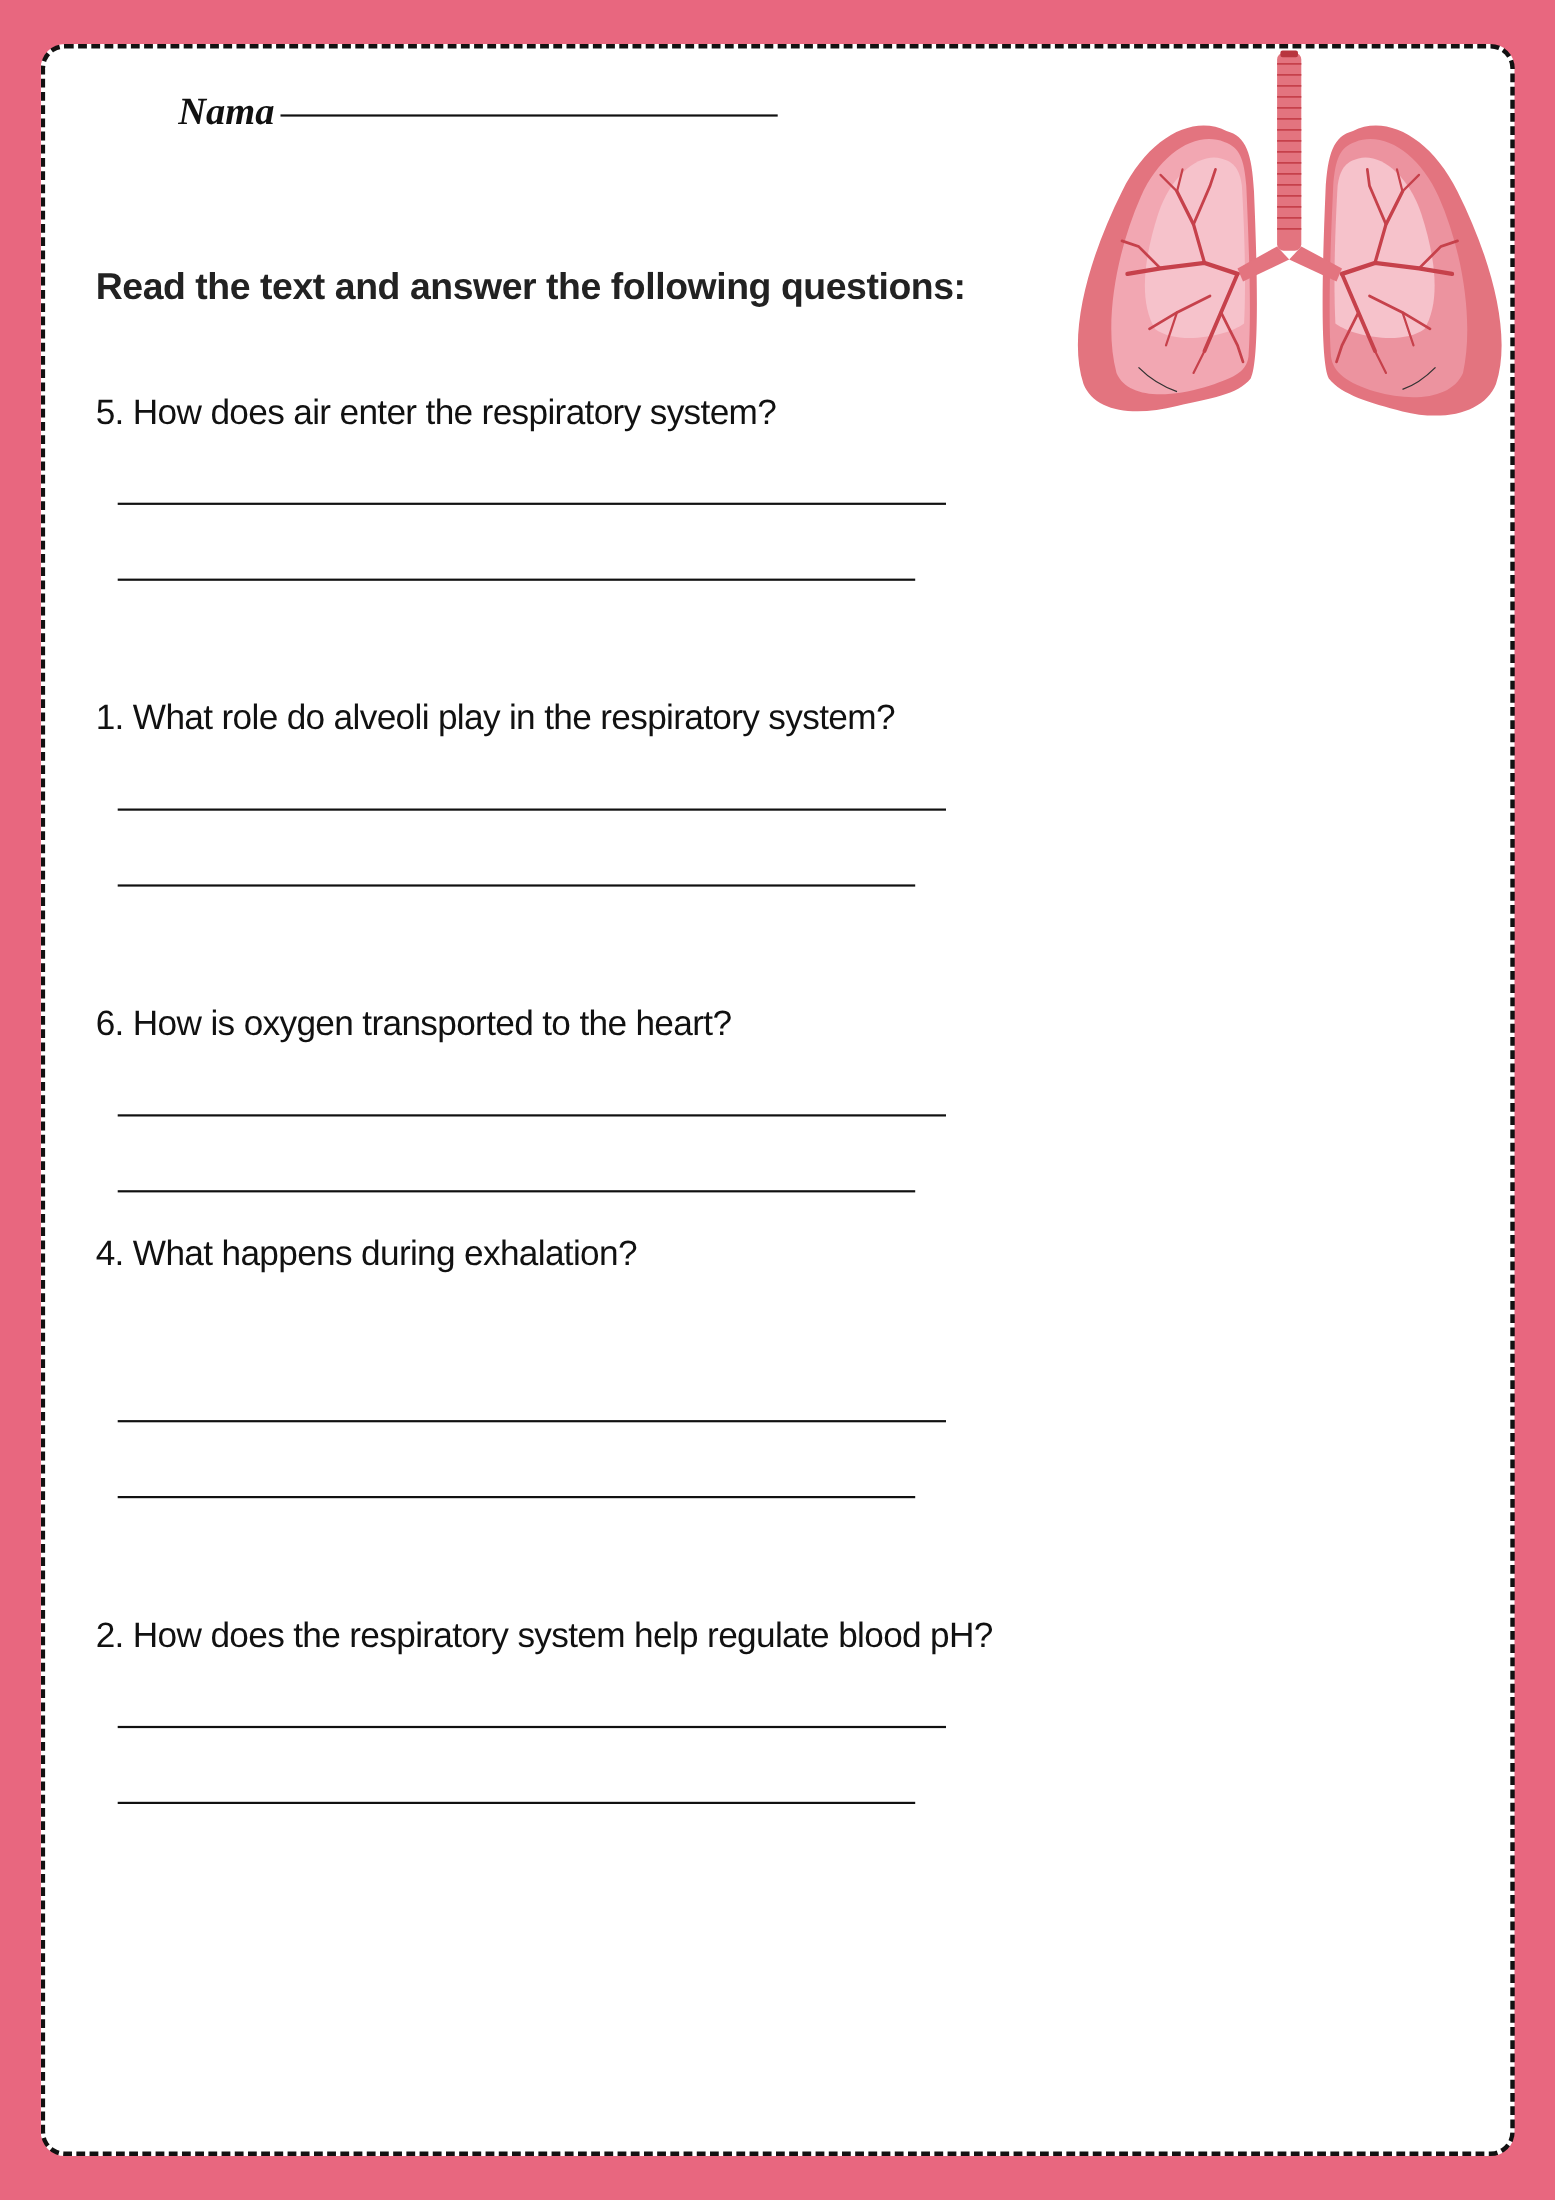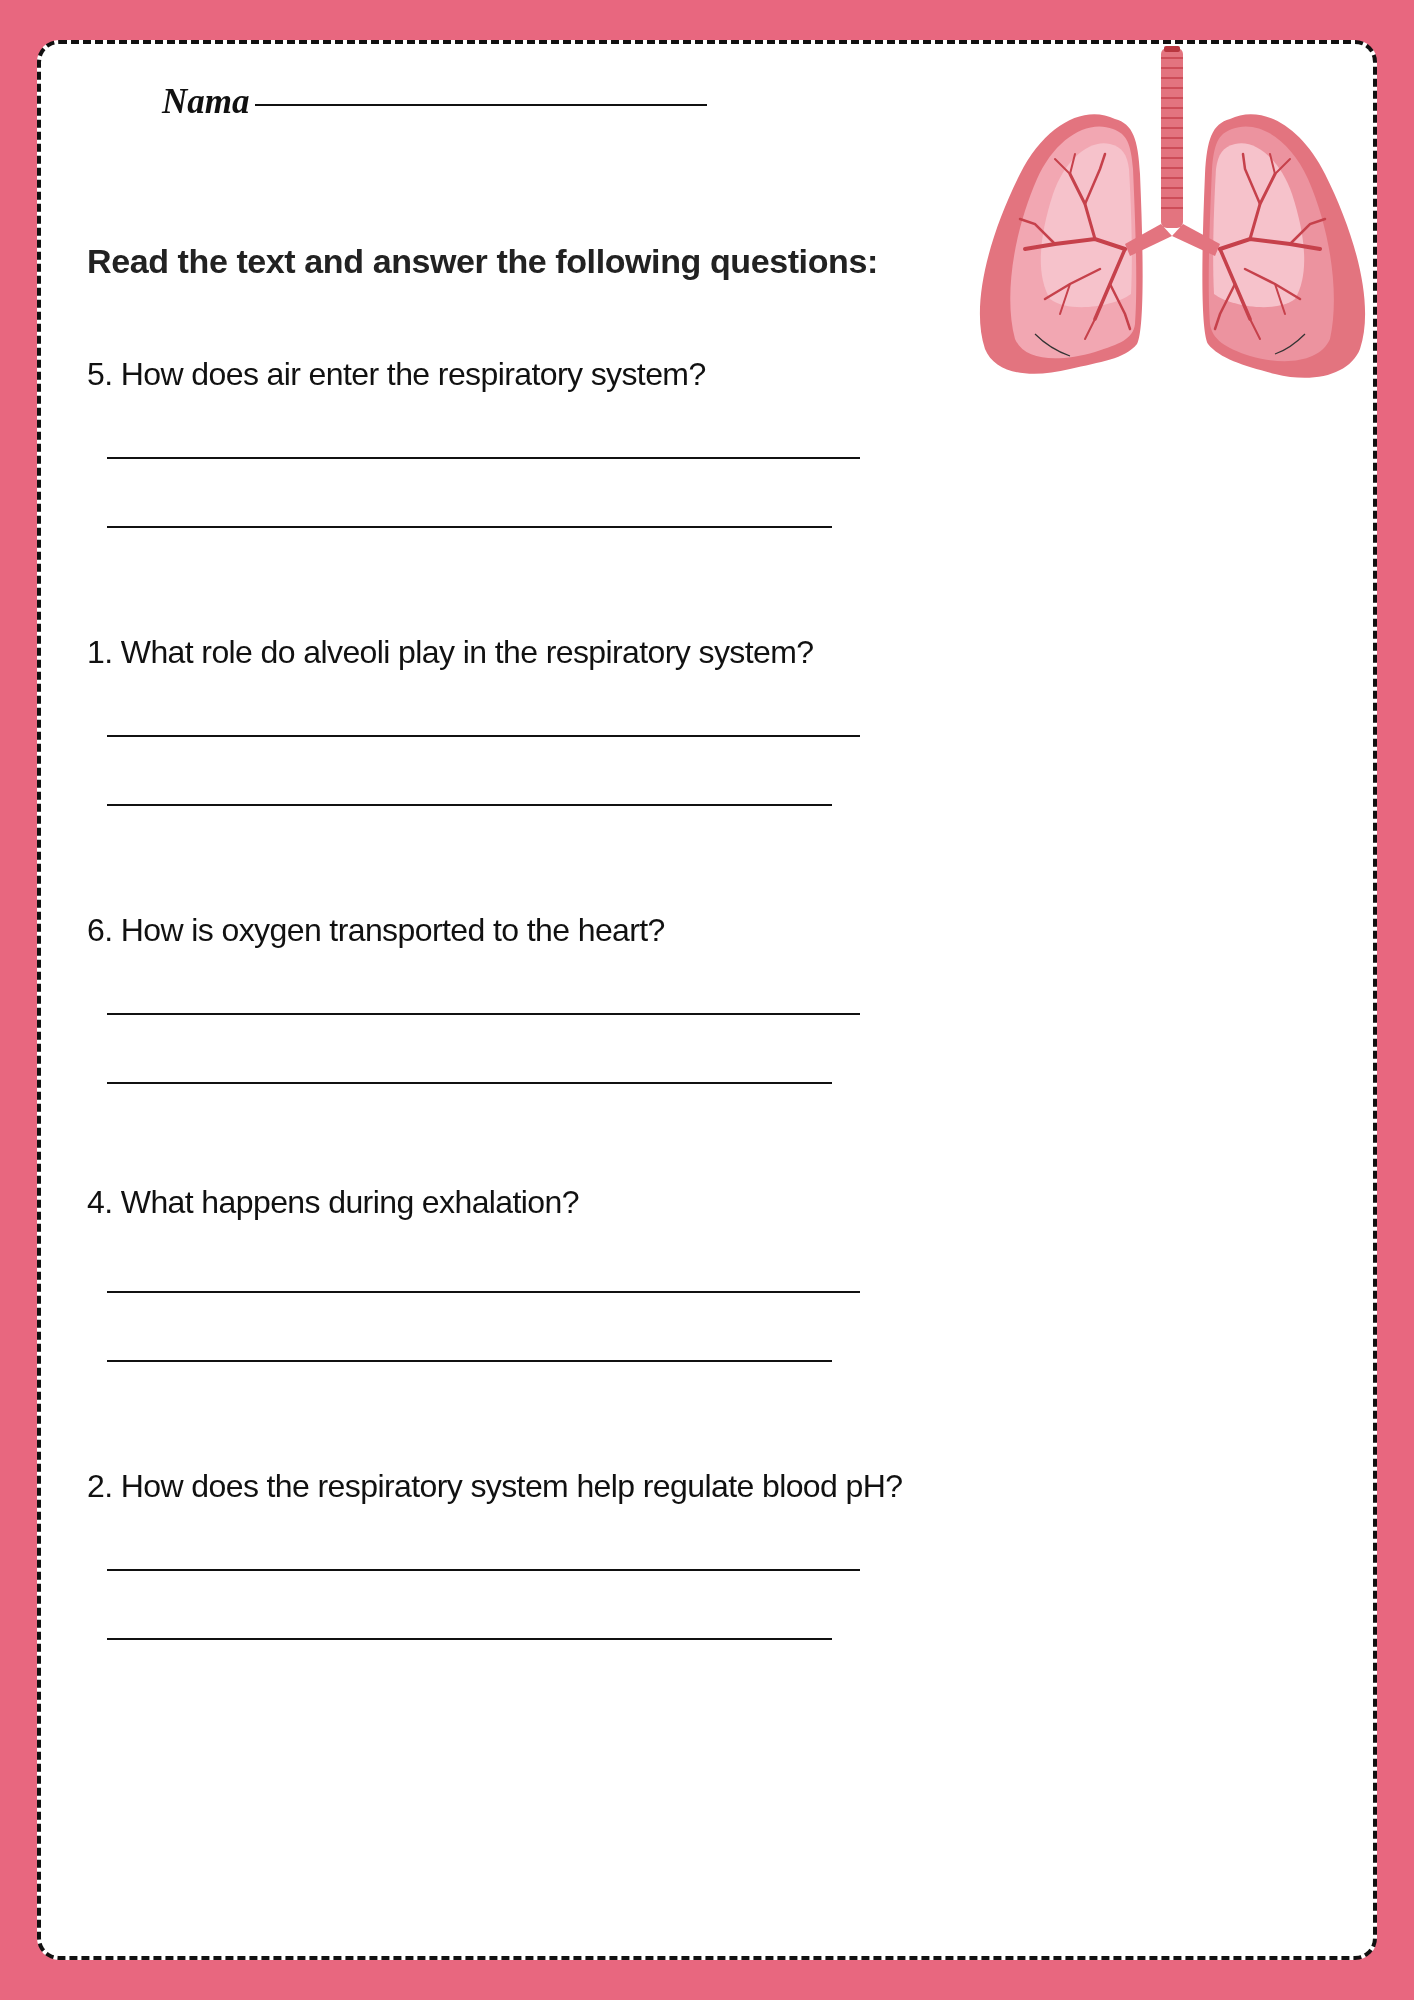--- a/index.html
+++ b/index.html
@@ -94,19 +94,19 @@
 <div class="answer-line short" style="top:526px"></div>
 
 <div class="question" style="top:634px">1. What role do alveoli play in the respiratory system?</div>
 <div class="answer-line long" style="top:735px"></div>
 <div class="answer-line short" style="top:804px"></div>
 
 <div class="question" style="top:912px">6. How is oxygen transported to the heart?</div>
 <div class="answer-line long" style="top:1013px"></div>
 <div class="answer-line short" style="top:1082px"></div>
 
-<div class="question" style="top:1184px">4. What happens during exhalation?</div>
+<div class="question" style="top:1121px">4. What happens during exhalation?</div>
 <div class="answer-line long" style="top:1291px"></div>
 <div class="answer-line short" style="top:1360px"></div>
 
 <div class="question" style="top:1468px">2. How does the respiratory system help regulate blood pH?</div>
 <div class="answer-line long" style="top:1569px"></div>
 <div class="answer-line short" style="top:1638px"></div>
 
 </body></html>

